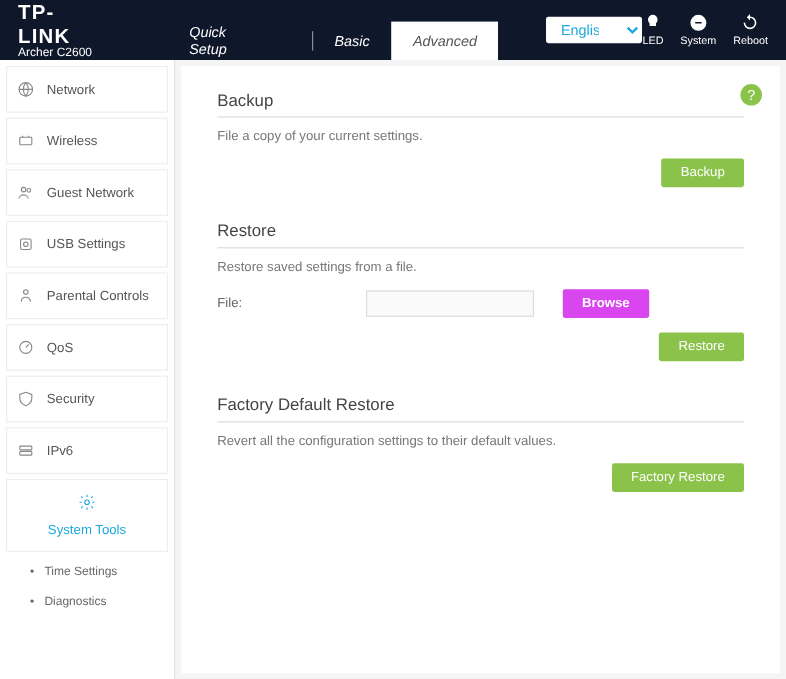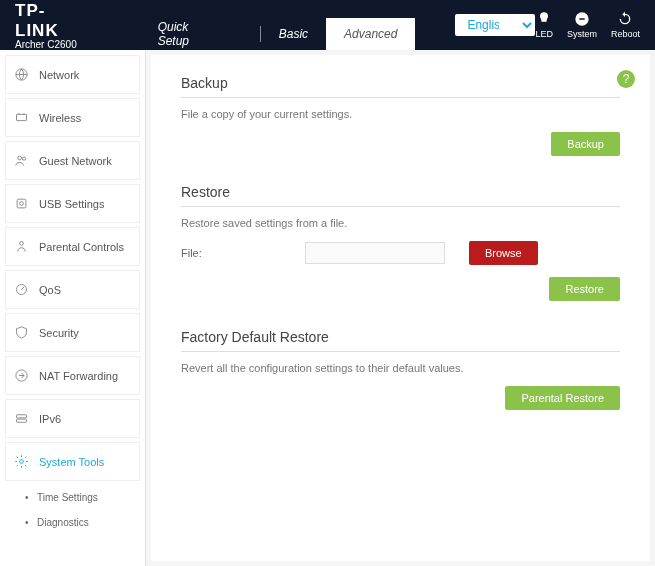--- a/index.html
+++ b/index.html
@@ -12,33 +12,33 @@
 .nav-tab { padding: 0 18px; height: 32px; display: flex; align-items: center; font-size: 12px; color: #fff; cursor: pointer; font-style: italic; }
 .nav-tab.sep { border-right: 1px solid rgba(255,255,255,0.5); height: 16px; margin-bottom: 8px; }
 .nav-tab.active { background: #fff; color: #555; }
 .lang-select { margin-left: 40px; background: #fff; border: none; padding: 3px 20px 3px 8px; font-size: 12px; color: #1ca8dd; border-radius: 2px; cursor: pointer; width: 80px; }
 .header-right { margin-left: auto; display: flex; gap: 14px; text-align: center; }
 .hdr-icon { display: flex; flex-direction: column; align-items: center; font-size: 9px; cursor: pointer; gap: 2px; }
 .hdr-icon svg { width: 16px; height: 16px; fill: #fff; }
 .body-wrap { display: flex; height: calc(100% - 50px); }
 .sidebar { width: 146px; background: #fff; border-right: 1px solid #e0e0e0; overflow-y: hidden; padding: 5px; }
 .sb-item { display: flex; align-items: center; padding: 11px 8px; font-size: 11px; color: #555; cursor: pointer; gap: 10px; border: 1px solid #eee; margin-bottom: 4px; background: #fff; }
-.sb-item.active { color: #1ca8dd; }
+.sb-item.active { color: #1ca8dd; flex-direction: column; }
 .sb-item svg { width: 15px; height: 15px; stroke: #888; fill: none; stroke-width: 1.5; flex-shrink: 0; }
 .sb-item.active svg { stroke: #1ca8dd; }
 .sb-sub { padding: 7px 8px 7px 32px; font-size: 10px; color: #666; cursor: pointer; position: relative; }
 .sb-sub::before { content: "•"; position: absolute; left: 20px; }
 .main { flex: 1; padding: 20px 30px; background: #fff; margin: 5px; overflow-y: auto; position: relative; }
 .help-icon { position: absolute; right: 15px; top: 15px; width: 18px; height: 18px; background: #8bc34a; border-radius: 50%; color: #fff; display: flex; align-items: center; justify-content: center; font-size: 12px; cursor: pointer; }
 .section { margin-bottom: 28px; }
 .section-title { font-size: 14px; color: #444; padding-bottom: 6px; border-bottom: 1px solid #ddd; margin-bottom: 10px; }
 .section-desc { font-size: 11px; color: #777; margin-bottom: 12px; }
 .btn { background: #8bc34a; color: #fff; border: none; padding: 6px 16px; font-size: 11px; cursor: pointer; border-radius: 2px; }
 .btn-row { display: flex; justify-content: flex-end; }
-.btn-blue { background: #b91c1c; }
+.btn-blue { background: #d946ef; font-weight: bold; }
 .file-row { display: flex; align-items: center; gap: 24px; margin-bottom: 12px; }
 .file-label { font-size: 11px; color: #666; width: 100px; }
 .file-input { width: 140px; height: 22px; border: 1px solid #ddd; background: #fafafa; }
 </style>
 </head>
 <body>
 
 <div class="header">
   <div class="brand">
     <span class="brand-logo">TP-LINK</span>
@@ -121,27 +121,20 @@
         <span>QoS</span>
       </div>
     <div class="sb-item">
         <svg viewBox="0 0 24 24">
           <path d="M12 3l8 3v5c0 5-3 8-8 10-5-2-8-5-8-10V6z"></path>
         </svg>
         <span>Security</span>
       </div>
     <div class="sb-item">
         <svg viewBox="0 0 24 24">
-          <circle cx="12" cy="12" r="9"></circle>
-          <path d="M8 12h8M12 8l4 4-4 4"></path>
-        </svg>
-        <span>NAT Forwarding</span>
-      </div>
-    <div class="sb-item">
-        <svg viewBox="0 0 24 24">
           <rect x="4" y="6" width="16" height="5" rx="1"></rect>
           <rect x="4" y="13" width="16" height="5" rx="1"></rect>
         </svg>
         <span>IPv6</span>
       </div>
     <div class="sb-item active">
         <svg viewBox="0 0 24 24">
           <circle cx="12" cy="12" r="3"></circle>
           <path d="M12 2v3M12 19v3M4.2 4.2l2.1 2.1M17.7 17.7l2.1 2.1M2 12h3M19 12h3M4.2 19.8l2.1-2.1M17.7 6.3l2.1-2.1"></path>
         </svg>
@@ -173,17 +166,17 @@
       </div>
       <div class="btn-row">
           <button class="btn">Restore</button>
         </div>
     </div>
 
     <div class="section">
       <div class="section-title">Factory Default Restore</div>
       <div class="section-desc">Revert all the configuration settings to their default values.</div>
       <div class="btn-row">
-          <button class="btn">Parental Restore</button>
+          <button class="btn">Factory Restore</button>
         </div>
     </div>
   </div>
 </div>
 
 </body></html>

